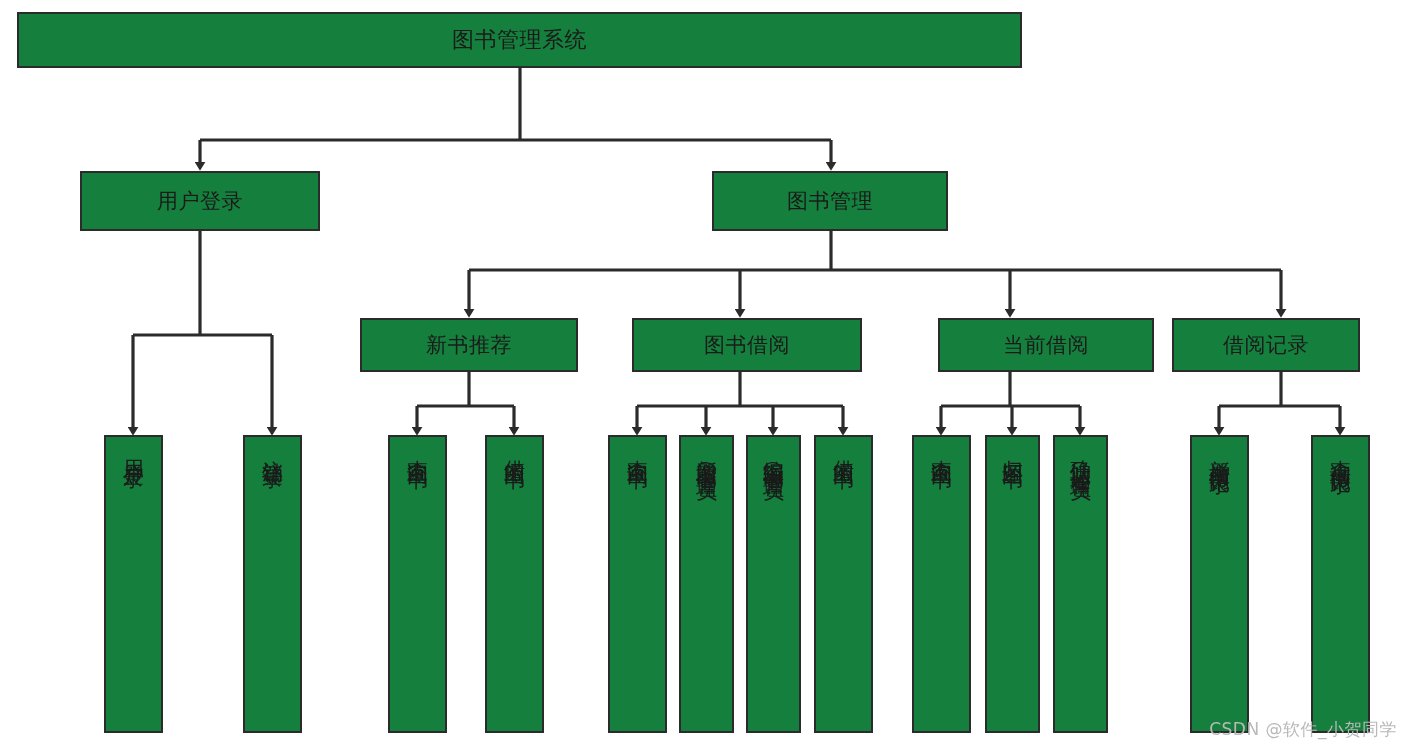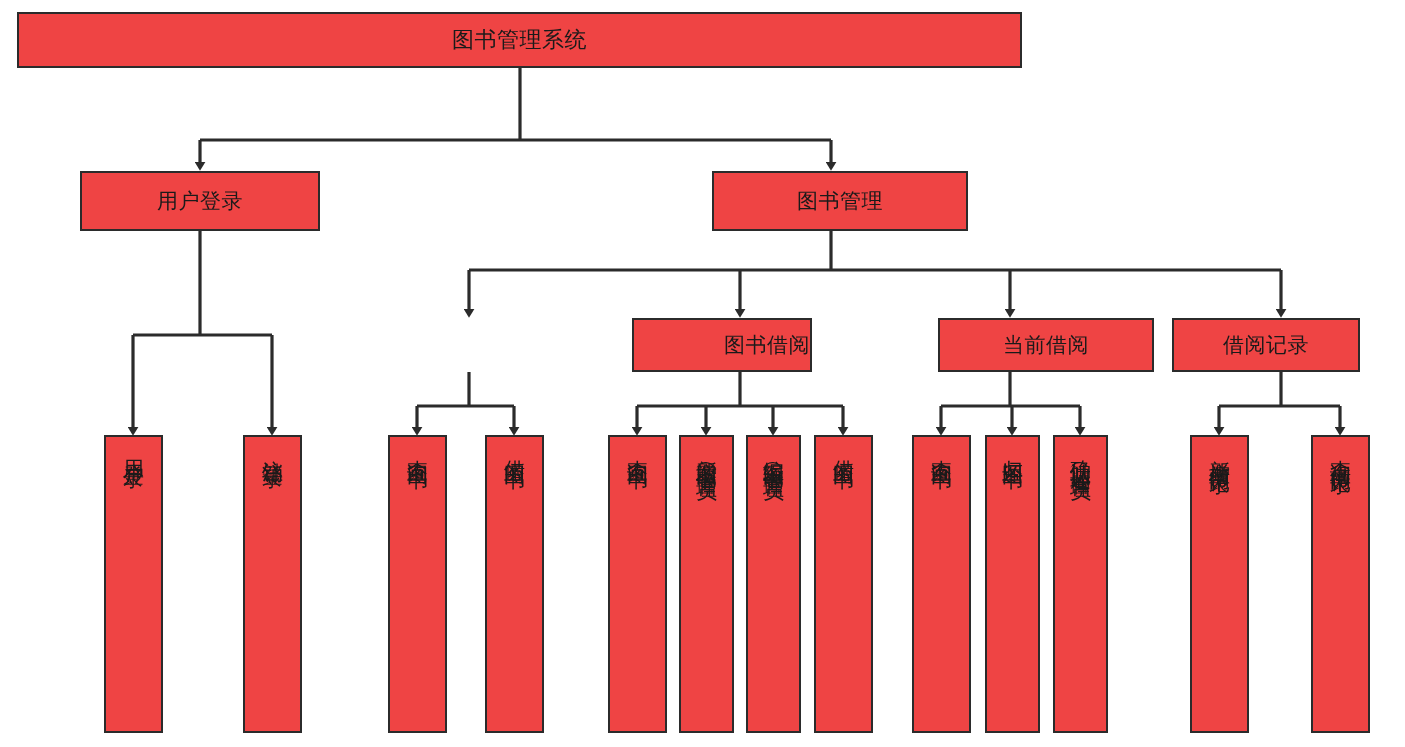--- a/index.html
+++ b/index.html
@@ -25,21 +25,21 @@
     left: 0;
     top: 0;
     width: 1405px;
     height: 747px;
     pointer-events: none;
   }
   .node {
     position: absolute;
     box-sizing: border-box;
     border: 2px solid #2b2b2b;
-    background: #ef4444;
+    background: #15803d;
     display: flex;
     align-items: center;
     justify-content: center;
     color: #1a1a1a;
     z-index: 2;
   }
   .node-label {
     display: block;
     text-align: center;
     line-height: 1.18;
@@ -138,25 +138,28 @@
     </g>
   </svg>
 
   <div class="node horiz root" style="left:17px; top:12px; width:1005px; height:56px;">
     <span class="node-label">图书管理系统</span>
   </div>
 
   <div class="node horiz" style="left:80px; top:171px; width:240px; height:60px;">
     <span class="node-label">用户登录</span>
   </div>
-  <div class="node horiz" style="left:712px; top:171px; width:256px; height:60px;">
+  <div class="node horiz" style="left:712px; top:171px; width:236px; height:60px;">
     <span class="node-label">图书管理</span>
   </div>
 
-  <div class="node horiz" style="left:632px; top:318px; width:180px; height:54px;justify-content:flex-end;">
+  <div class="node horiz" style="left:360px; top:318px; width:218px; height:54px;">
+    <span class="node-label">新书推荐</span>
+  </div>
+  <div class="node horiz" style="left:632px; top:318px; width:230px; height:54px;">
     <span class="node-label">图书借阅</span>
   </div>
   <div class="node horiz" style="left:902px; top:318px; width:216px; height:54px;margin-left:36px;">
     <span class="node-label">当前借阅</span>
   </div>
   <div class="node horiz" style="left:1172px; top:318px; width:188px; height:54px;">
     <span class="node-label">借阅记录</span>
   </div>
 
   <div class="node vert" style="left:104px; top:435px; width:59px; height:298px;">
@@ -196,14 +199,15 @@
     <span class="node-label">确认归还（管理员）</span>
   </div>
 
   <div class="node vert" style="left:1190px; top:435px; width:59px; height:298px;">
     <span class="node-label">新增借阅记录</span>
   </div>
   <div class="node vert" style="left:1311px; top:435px; width:59px; height:298px;">
     <span class="node-label">查询借阅记录</span>
   </div>
 
+  <div id="watermark">CSDN @软件_小贺同学</div>
 
 </div>
 
 </body></html>

